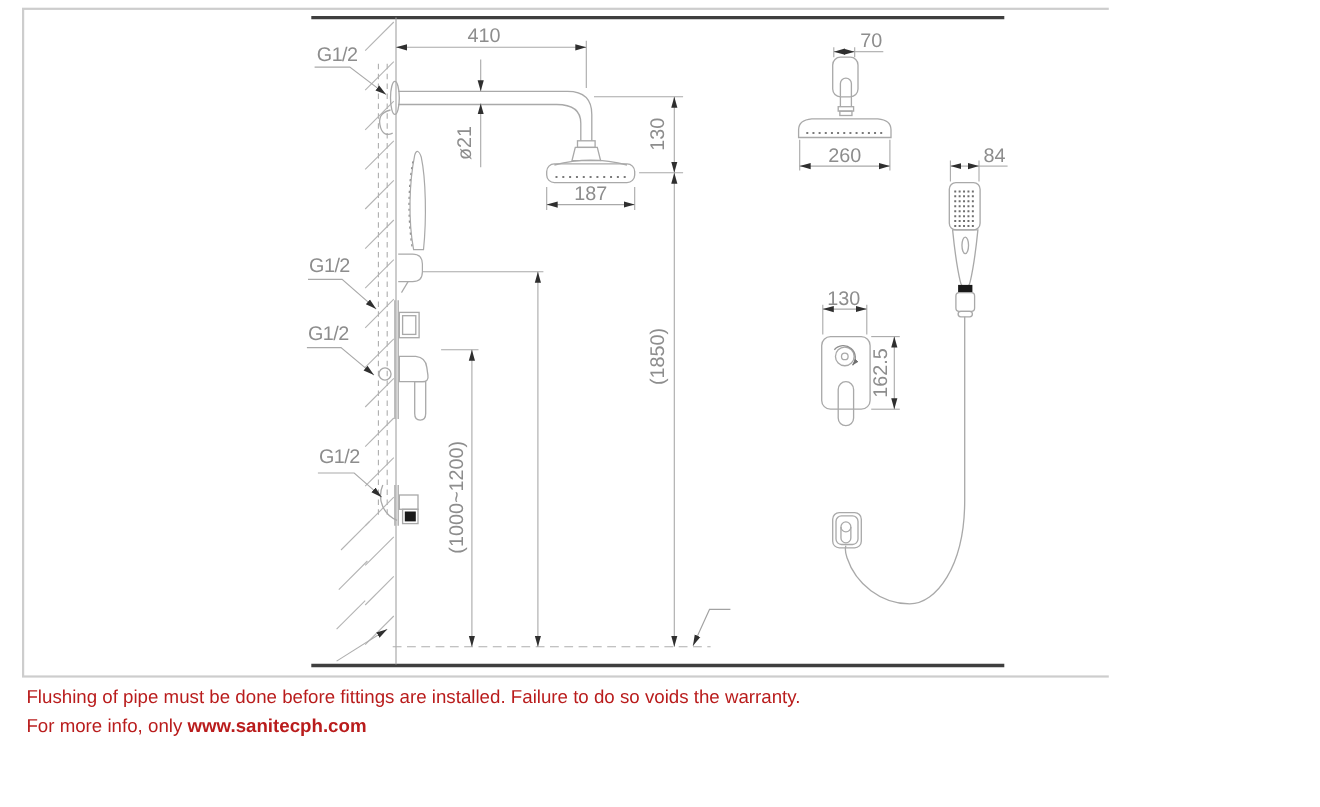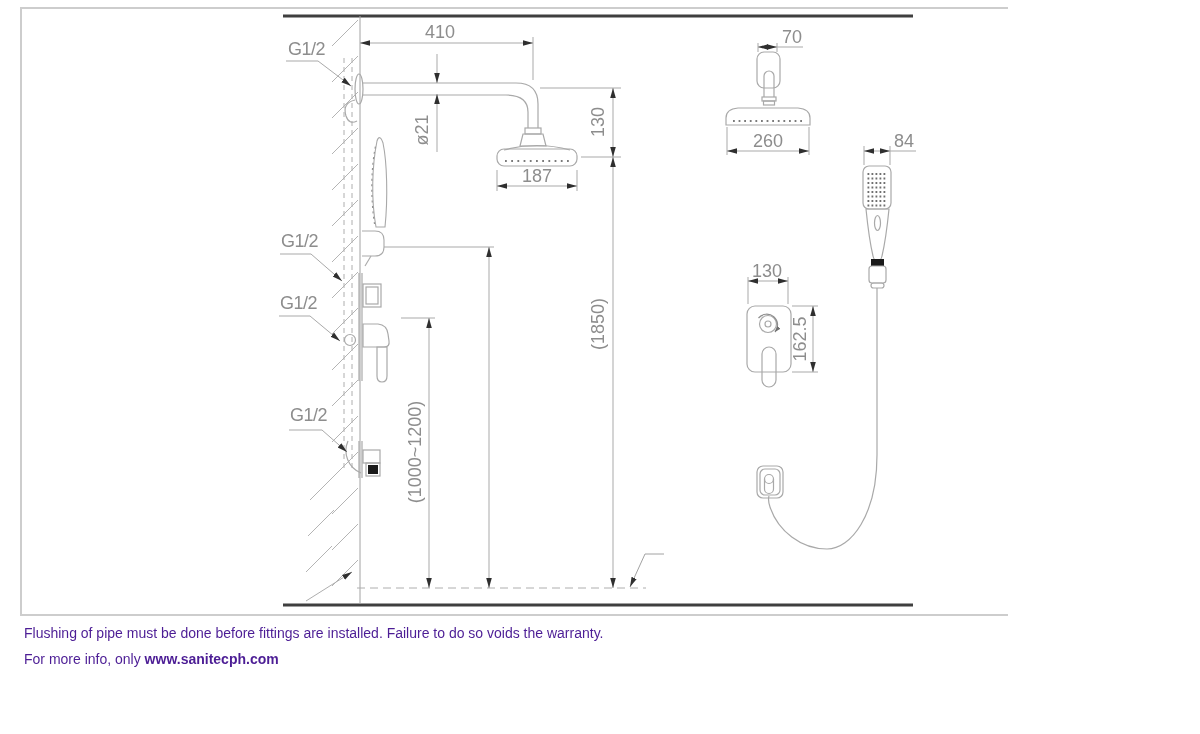--- a/index.html
+++ b/index.html
@@ -1,21 +1,21 @@
 <!DOCTYPE html>
 <html><head>
 <meta charset="utf-8">
 <style>
   html,body{margin:0;padding:0;background:#ffffff;width:1200px;height:734px;
     font-family:"Liberation Sans",sans-serif;}
   .page{position:relative;width:1008px;height:734px;background:#fff;overflow:hidden;}
   .border-box{position:absolute;left:20px;top:7px;width:1164px;height:609px;
     border:2px solid #cdcdcd;background:#fff;box-sizing:border-box;}
   svg.drawing{position:absolute;left:0;top:0;}
-  .notes{position:absolute;left:24px;top:621px;color:#4c1d95;font-size:14px;
+  .notes{position:absolute;left:24px;top:621px;color:#b91c1c;font-size:17px;
     line-height:25.5px;white-space:nowrap;}
   .note-line b{font-weight:bold;}
   svg text{font-family:"Liberation Sans",sans-serif;fill:#8d8d8d;}
   svg .dim{font-size:18px;}
   svg .thr{font-size:18px;letter-spacing:-0.5px;}
 </style>
 </head>
 <body>
 
 <div class="page">

